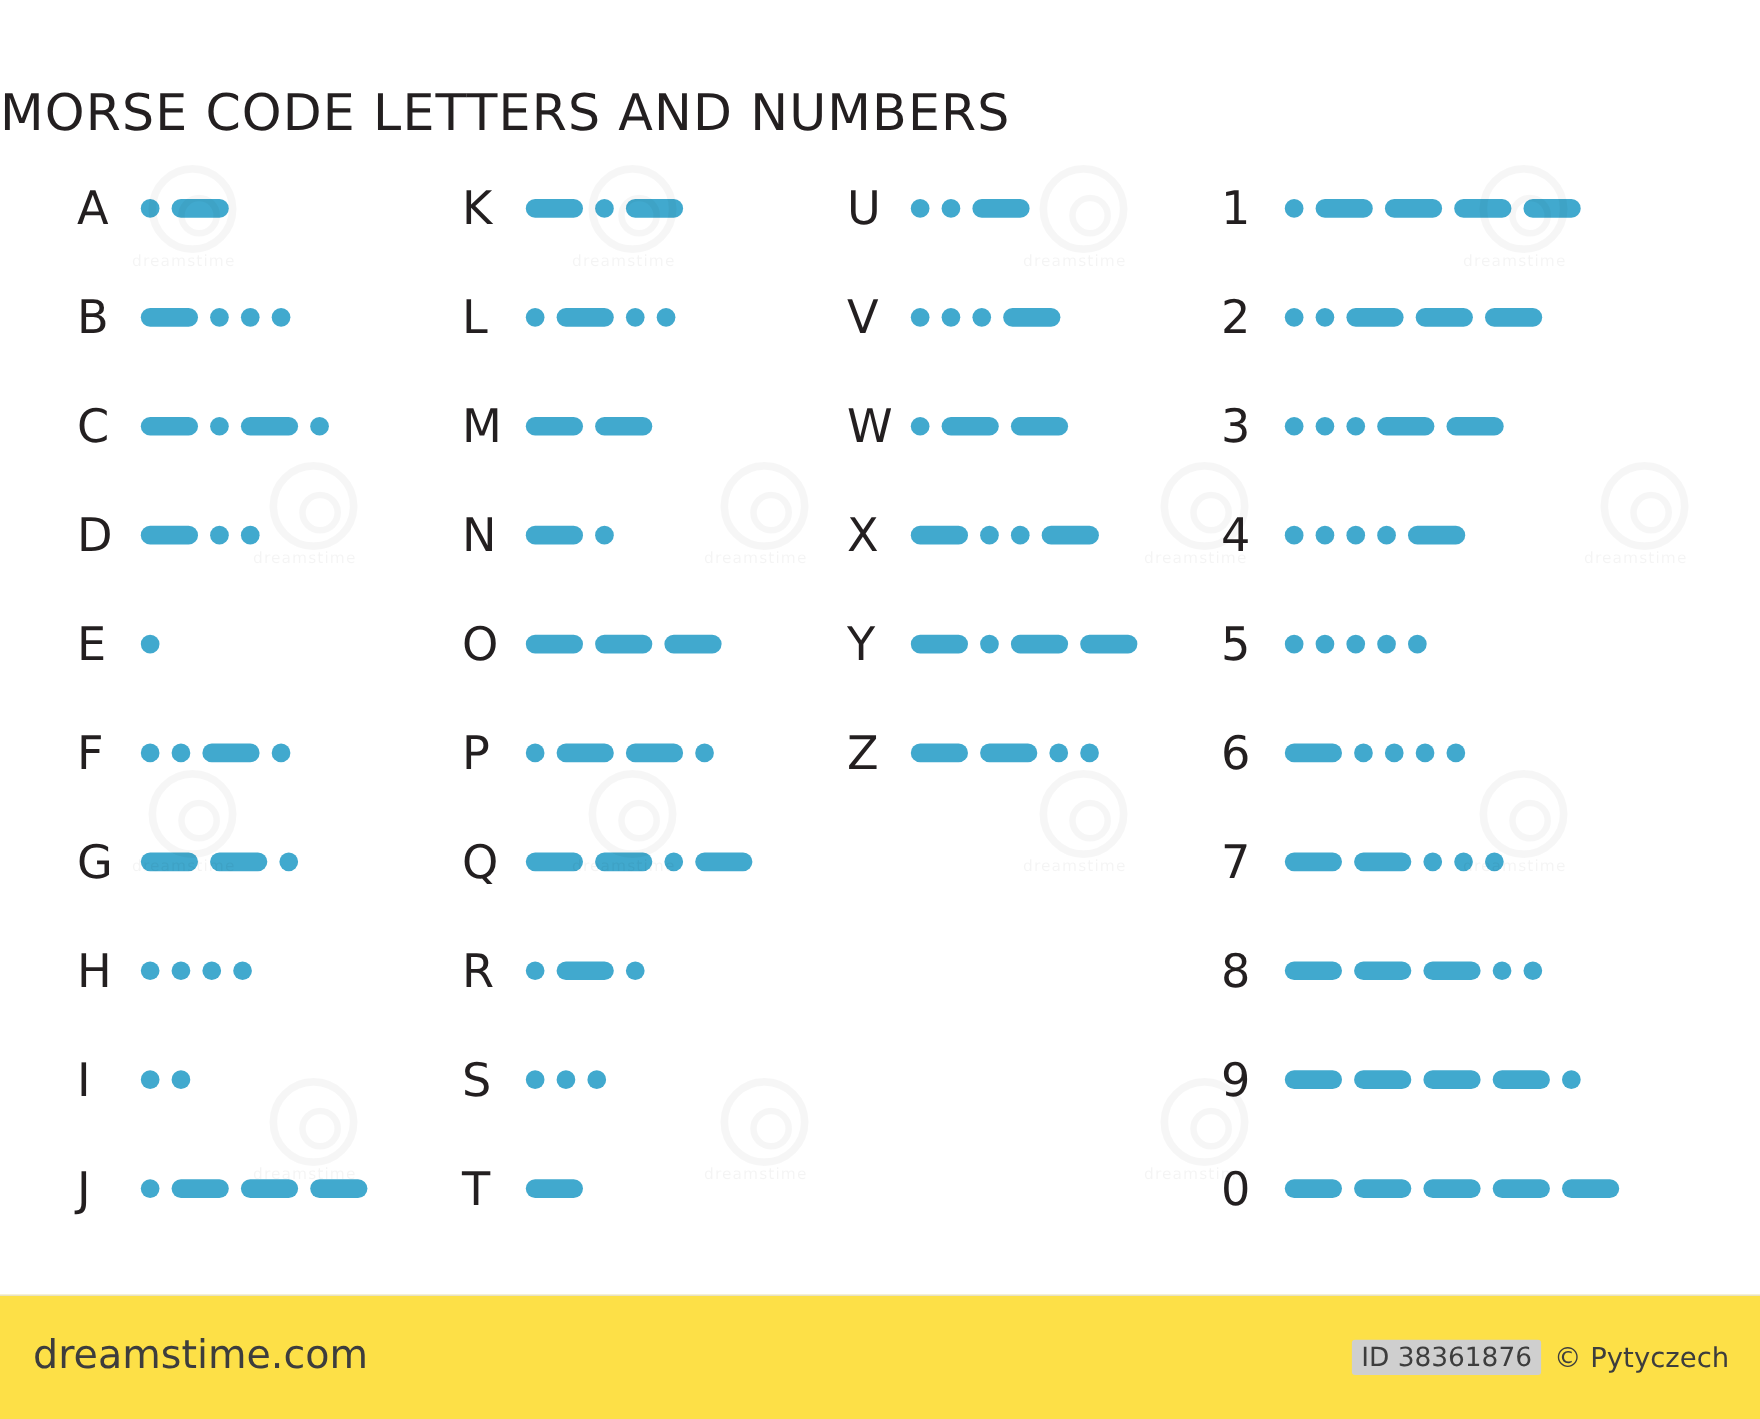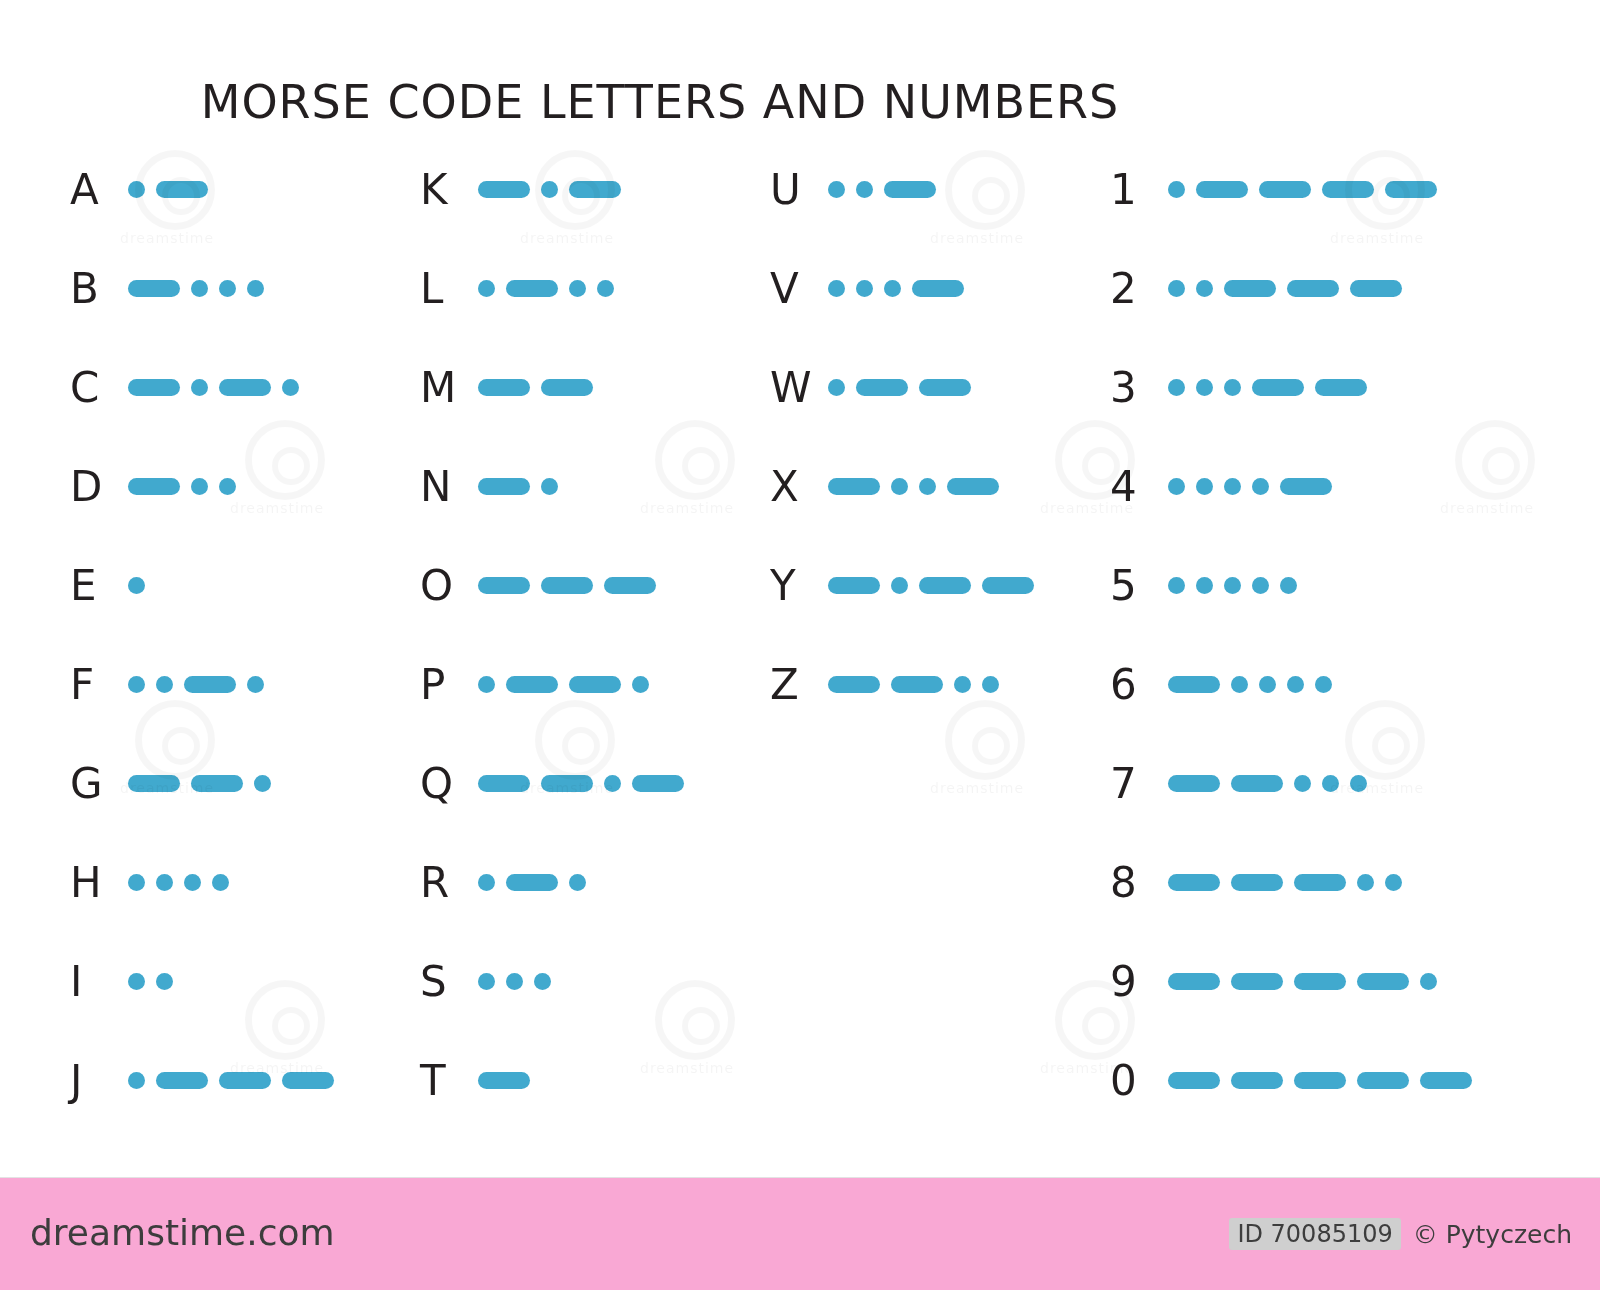--- a/index.html
+++ b/index.html
@@ -14,21 +14,21 @@
     position: relative;
     overflow: hidden;
   }
 
   
   .title {
     position: absolute;
     top: 44px;
     left: 0;
     width: 1320px;
-    text-align: center;
+    text-align: left;
     font-size: 46px;
     letter-spacing: 1px;
     color: #231f20;
     font-family: "DejaVu Sans", sans-serif;
     font-weight: 400;
   }
 
   
   .sheet {
     position: absolute;
@@ -110,21 +110,21 @@
   }
 
   
   .footer {
     position: absolute;
     left: 0;
     bottom: 0;
     width: 1600px;
     height: 112px;
     border-top: 1px solid #e3e3e3;
-    background: #f9a8d4;
+    background: #fde047;
   }
   .footer-brand {
     position: absolute;
     left: 30px;
     top: 34px;
     font-size: 36px;
     color: #3d3d3d;
     font-family: "DejaVu Sans", sans-serif;
   }
   .footer-right {
@@ -502,16 +502,16 @@
     <div class="wm-ring" style="left: 245px; top: 980px;"></div>
     <div class="wm" style="left: 640px; top: 1060px;">dreamstime</div>
     <div class="wm-ring" style="left: 655px; top: 980px;"></div>
     <div class="wm" style="left: 1040px; top: 1060px;">dreamstime</div>
     <div class="wm-ring" style="left: 1055px; top: 980px;"></div>
   </div>
 
 <div class="footer">
   <div class="footer-brand">dreamstime.com</div>
   <div class="footer-right">
-    <span class="id-badge">ID 70085109</span>
+    <span class="id-badge">ID 38361876</span>
     <span>© Pytyczech</span>
   </div>
 </div>
 
 </body></html>

